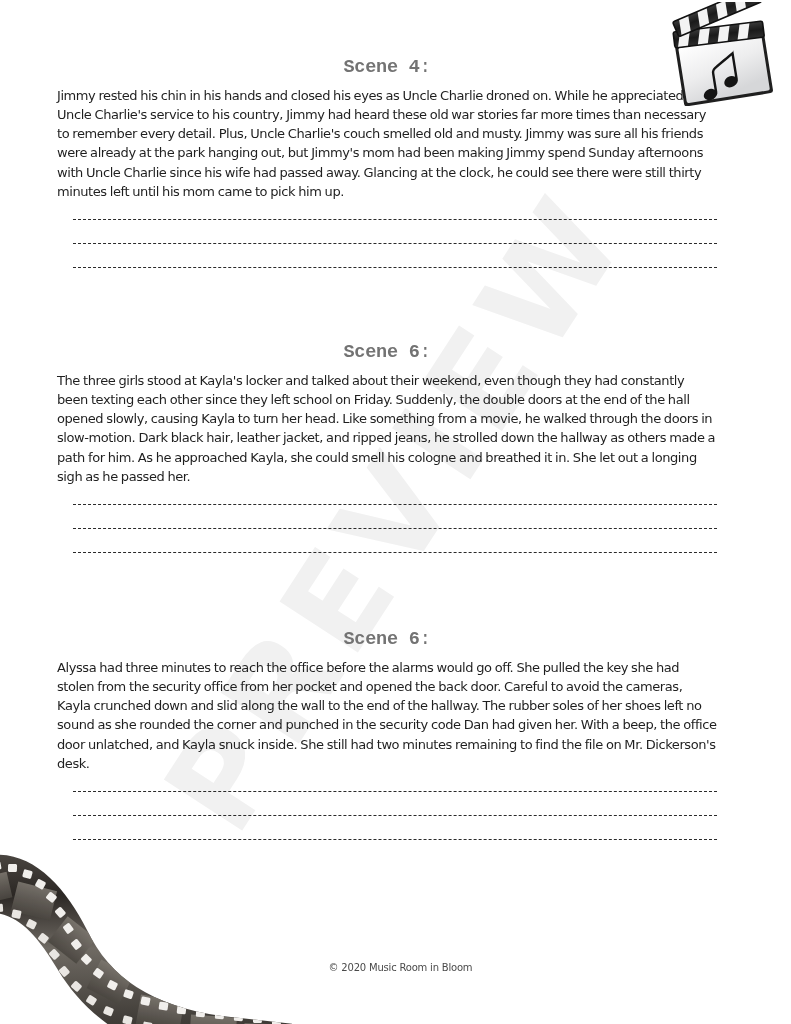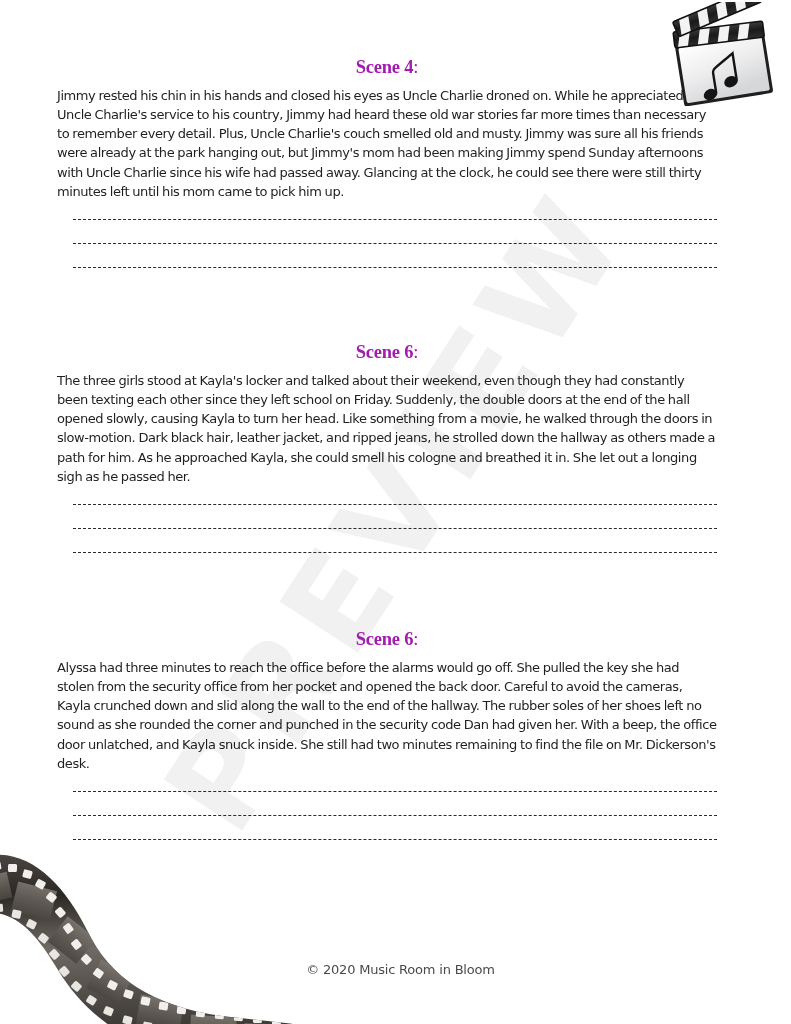--- a/index.html
+++ b/index.html
@@ -49,24 +49,24 @@
     left: 57px;
     width: 660px;
   }
 
   #scene-4-block { top: 56px; }
   #scene-5-block { top: 341px; }
   #scene-6-block { top: 628px; }
 
   .scene-title {
     text-align: center;
-    font-family: Liberation Serif, serif;
+    font-family: Liberation Mono, monospace;
     font-size: 18.5px;
     font-weight: 700;
-    color: #a21caf;
+    color: #737373;
     letter-spacing: -0.2px;
     margin: 0 0 7px 0;
     line-height: 1.25;
   }
   .scene-title .colon {
     font-weight: 400;
   }
 
   .scene-text {
     font-family: "DejaVu Sans", "Liberation Sans", sans-serif;
@@ -93,21 +93,21 @@
   .answer-line:last-child { margin-bottom: 0; }
 
   
   .footer {
     position: absolute;
     left: 0;
     right: 0;
     top: 962px;
     text-align: center;
     font-family: "DejaVu Sans", "Liberation Sans", sans-serif;
-    font-size: 13px;
+    font-size: 10px;
     color: #4a4a4a;
     letter-spacing: -0.2px;
     z-index: 3;
     padding-left: 10px;
   }
 
   
   .clapper {
     position: absolute;
     top: 2px;

